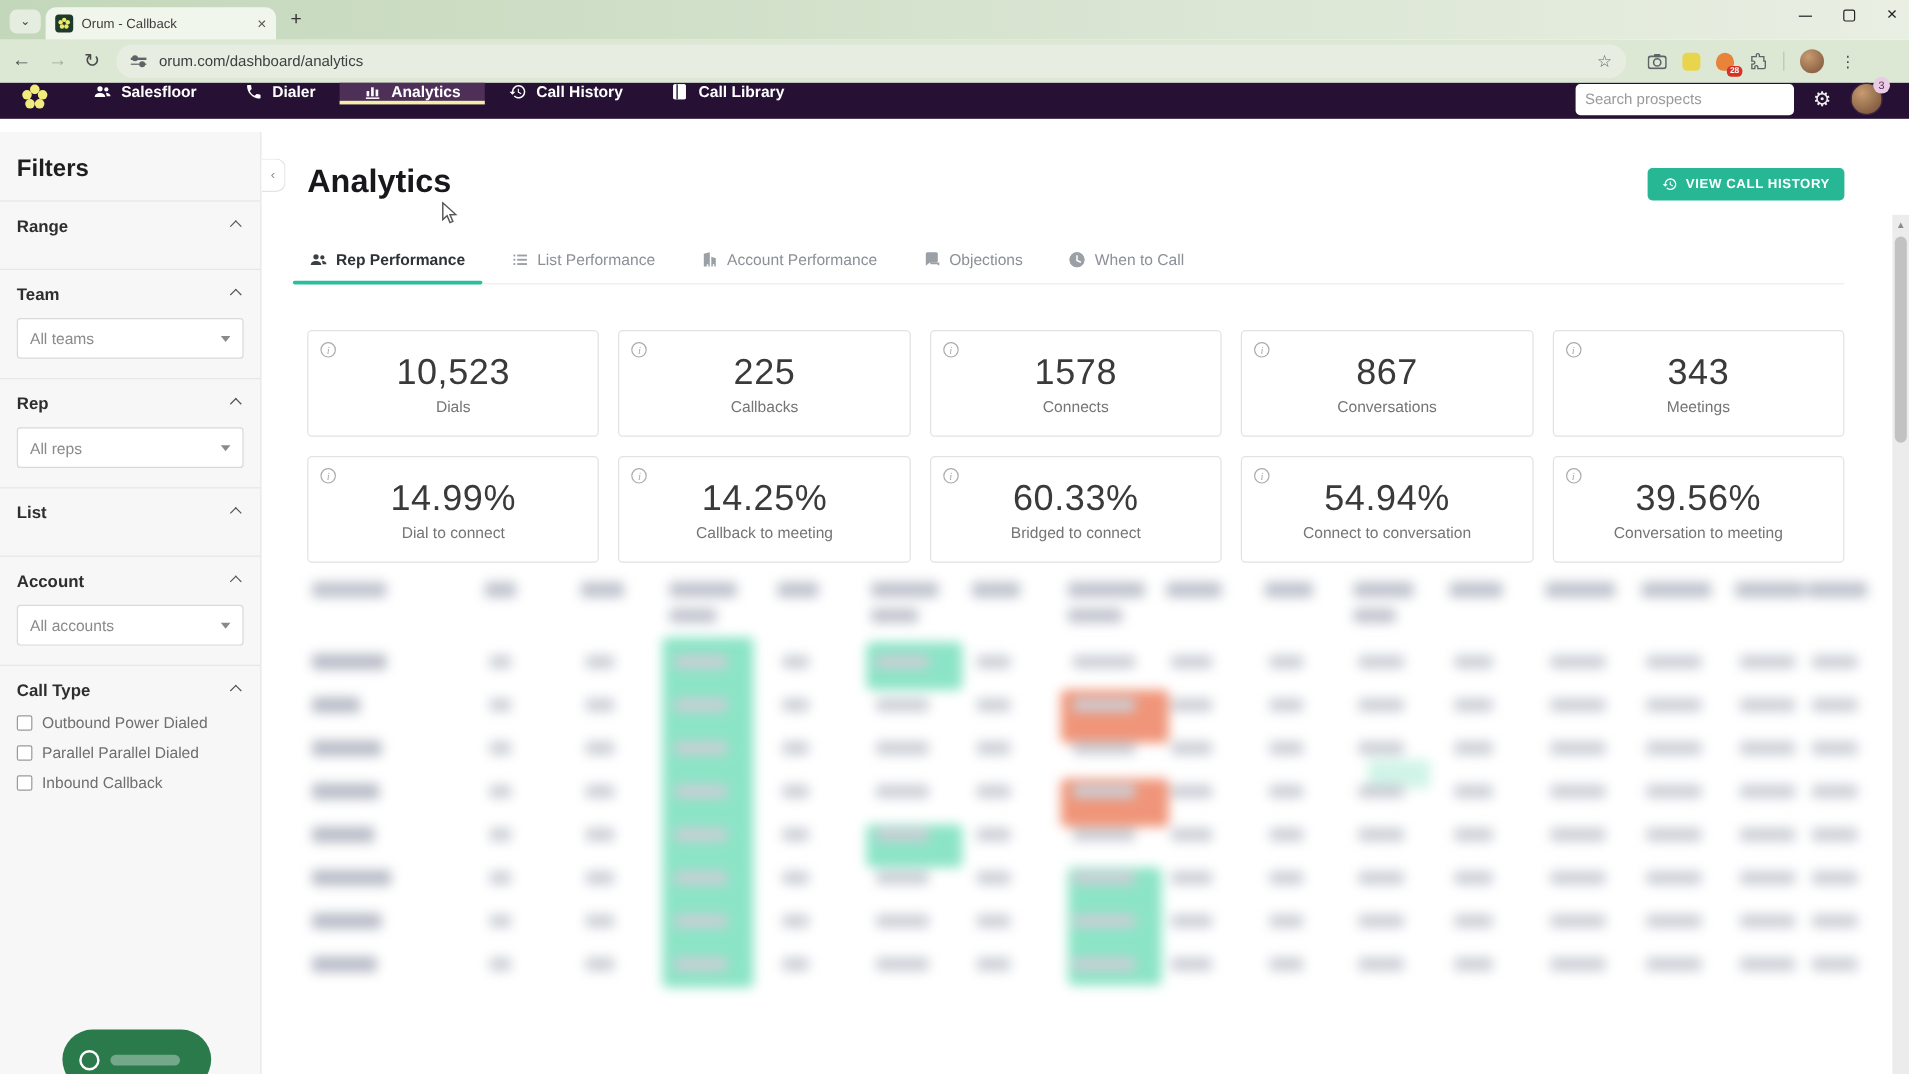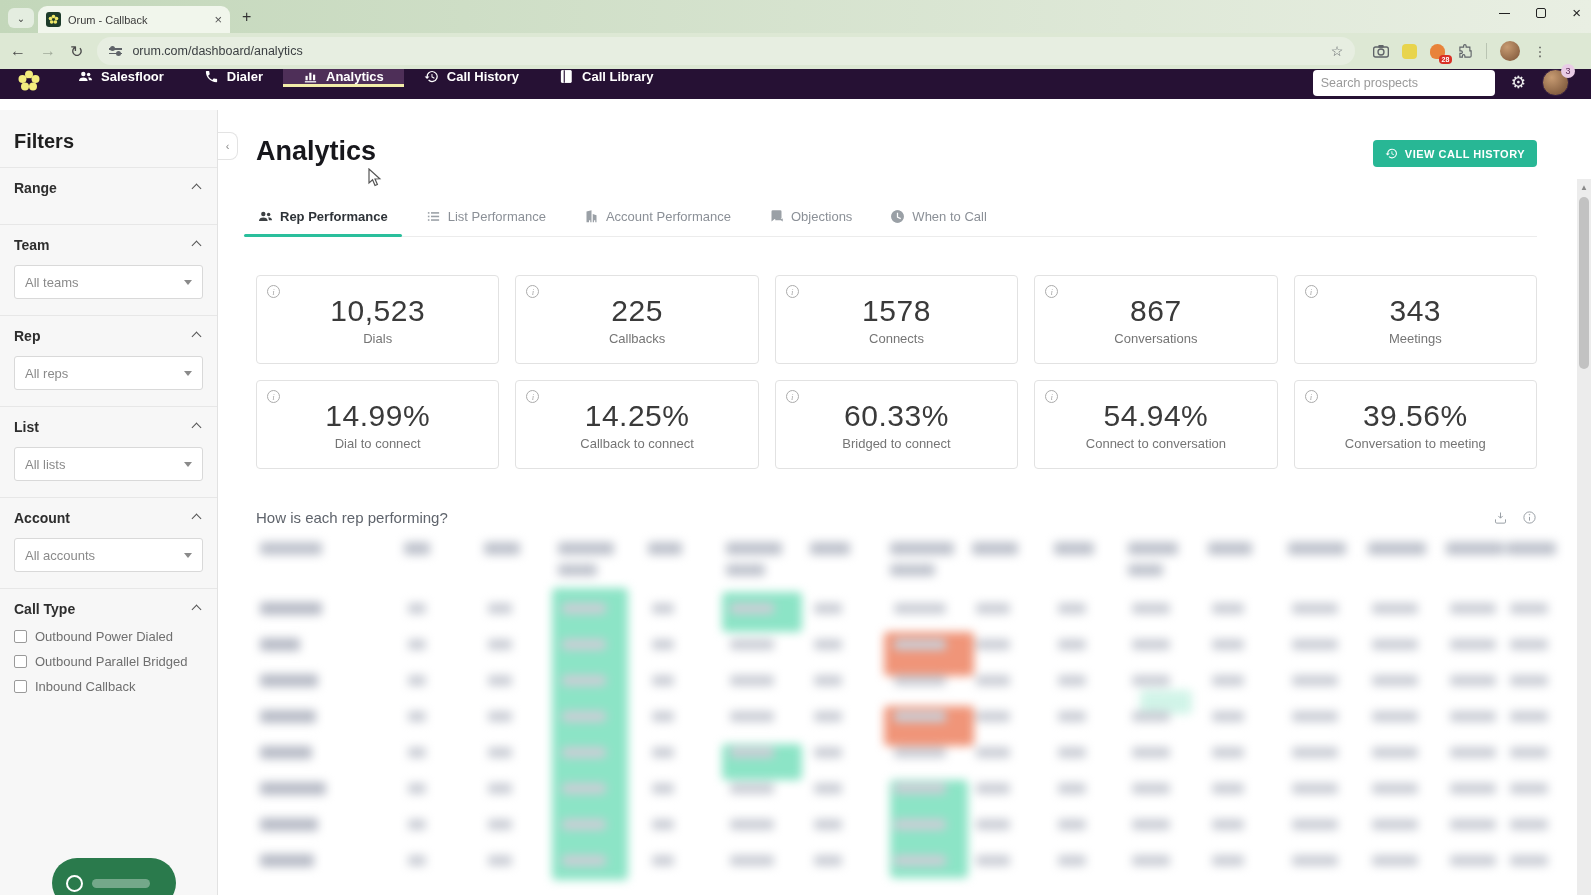--- a/index.html
+++ b/index.html
@@ -308,24 +308,20 @@
         <span>All reps</span>
           <span class="caret-down"></span>
       </div>
     </div>
 
     <div class="filter-section">
       <div class="filter-head">
         <span class="filter-label">List</span>
         <span class="chev-up"></span>
       </div>
-      <div class="select">
-        <span>All lists</span>
-          <span class="caret-down"></span>
-      </div>
     </div>
 
     <div class="filter-section">
       <div class="filter-head">
         <span class="filter-label">Account</span>
         <span class="chev-up"></span>
       </div>
       <div class="select">
         <span>All accounts</span>
           <span class="caret-down"></span>
@@ -336,21 +332,21 @@
       <div class="filter-head">
         <span class="filter-label">Call Type</span>
         <span class="chev-up"></span>
       </div>
       <div class="check-row" style="margin-top:2px;">
         <span class="checkbox"></span>
         <span class="check-label">Outbound Power Dialed</span>
       </div>
       <div class="check-row">
         <span class="checkbox"></span>
-        <span class="check-label">Outbound Parallel Bridged</span>
+        <span class="check-label">Parallel Parallel Dialed</span>
       </div>
       <div class="check-row">
         <span class="checkbox"></span>
         <span class="check-label">Inbound Callback</span>
       </div>
     </div>
 
   </div>
 
   <div class="main">
@@ -441,53 +437,39 @@
 
       <div class="cards-grid second">
         <div class="stat-card">
           <span class="info-icon">i</span>
           <div class="stat-value">14.99%</div>
           <div class="stat-label">Dial to connect</div>
         </div>
         <div class="stat-card">
           <span class="info-icon">i</span>
           <div class="stat-value">14.25%</div>
-          <div class="stat-label">Callback to connect</div>
+          <div class="stat-label">Callback to meeting</div>
         </div>
         <div class="stat-card">
           <span class="info-icon">i</span>
           <div class="stat-value">60.33%</div>
           <div class="stat-label">Bridged to connect</div>
         </div>
         <div class="stat-card">
           <span class="info-icon">i</span>
           <div class="stat-value">54.94%</div>
           <div class="stat-label">Connect to conversation</div>
         </div>
         <div class="stat-card">
           <span class="info-icon">i</span>
           <div class="stat-value">39.56%</div>
           <div class="stat-label">Conversation to meeting</div>
         </div>
       </div>
 
-      <div class="section-row">
-        <div class="section-title">How is each rep performing?</div>
-        <div class="section-icons">
-          <svg viewBox="0 0 24 24">
-              <path d="M12 4v9m0 0 3.5-3.5M12 13 8.5 9.5"></path>
-              <path d="M4 15v4a2 2 0 0 0 2 2h12a2 2 0 0 0 2-2v-4"></path>
-            </svg>
-          <svg viewBox="0 0 24 24">
-              <circle cx="12" cy="12" r="9"></circle>
-              <line x1="12" y1="11" x2="12" y2="17"></line>
-              <circle cx="12" cy="7.5" r="0.5"></circle>
-            </svg>
-        </div>
-      </div>
 
       <div class="blur-table" id="blur-table">
           <div class="hl" style="left: 296px; top: 58px; width: 76px; height: 292px; background: rgb(140, 228, 198);"></div>
           <div class="hl" style="left: 466px; top: 62px; width: 80px; height: 40px; background: rgb(140, 228, 198);"></div>
           <div class="hl" style="left: 628px; top: 102px; width: 90px; height: 44px; background: rgb(240, 149, 121);"></div>
           <div class="hl" style="left: 628px; top: 176px; width: 90px; height: 40px; background: rgb(240, 149, 121);"></div>
           <div class="hl" style="left: 466px; top: 214px; width: 80px; height: 36px; background: rgb(140, 228, 198);"></div>
           <div class="hl" style="left: 634px; top: 250px; width: 78px; height: 98px; background: rgb(140, 228, 198);"></div>
           <div class="hl" style="left: 884px; top: 160px; width: 52px; height: 24px; background: rgba(140, 228, 198, 0.4);"></div>
           <div class="blob hdr" style="left: 4px; top: 12px; width: 62px; height: 13px;"></div>

